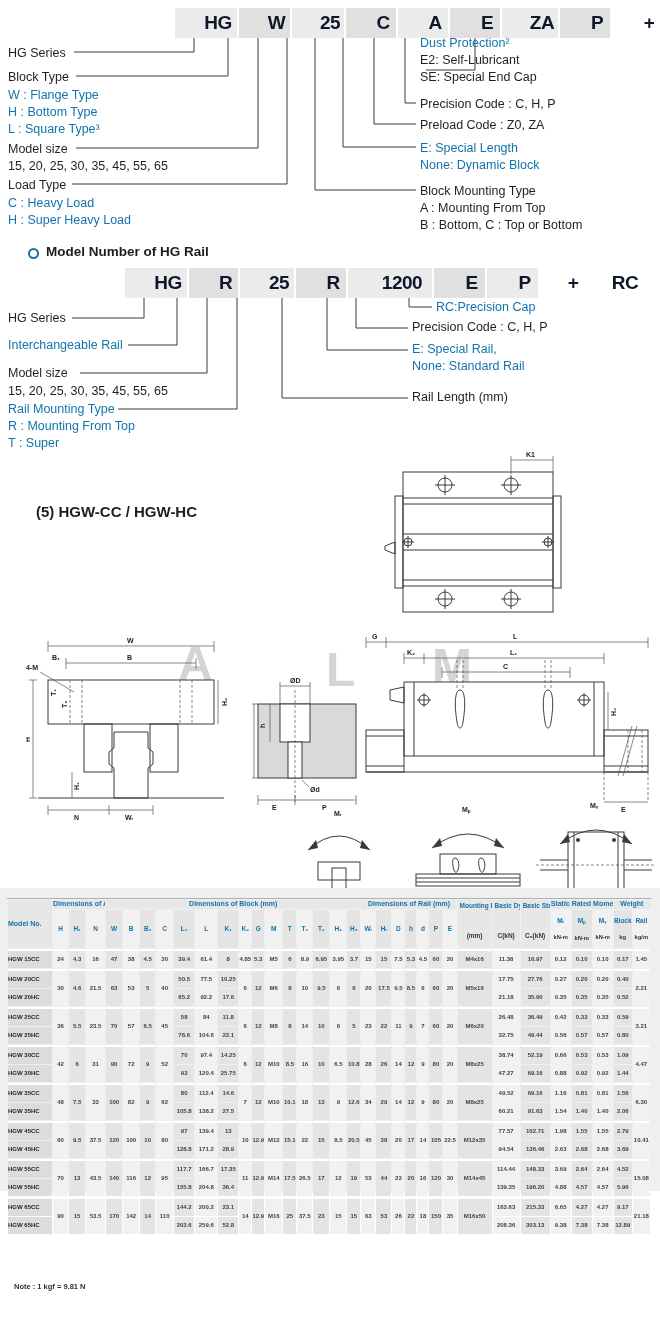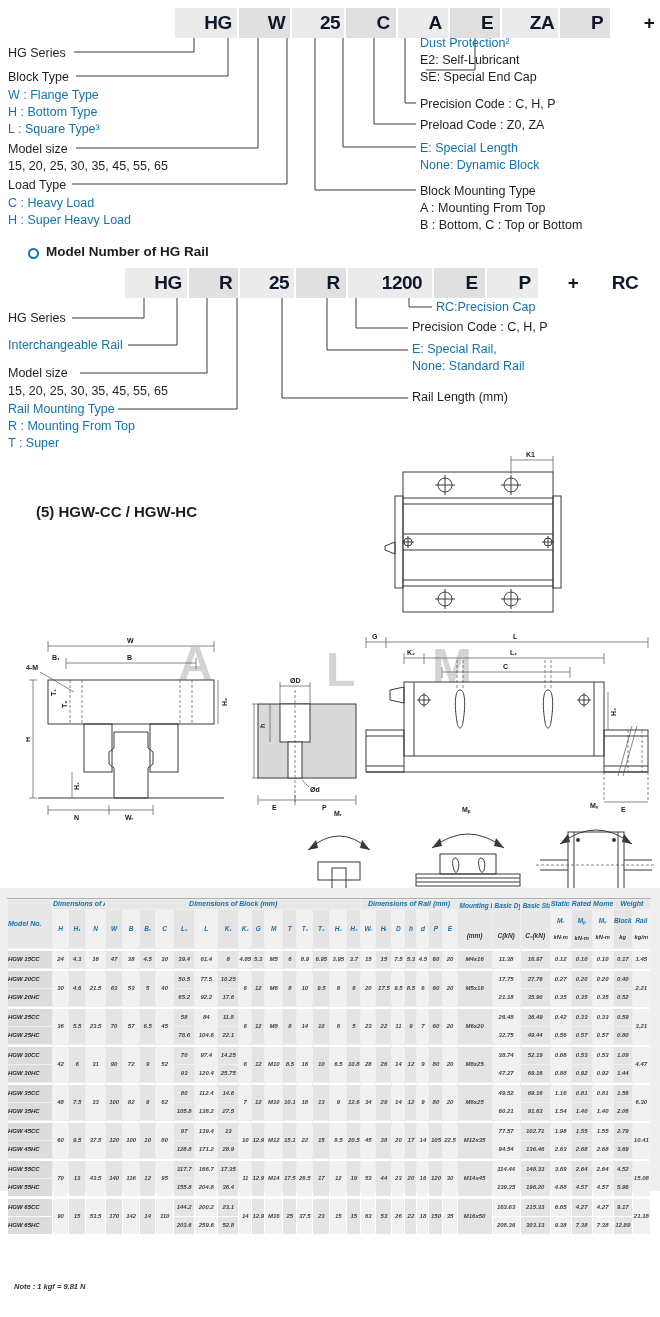--- a/index.html
+++ b/index.html
@@ -25,21 +25,21 @@
   .draw{position:absolute;}
   .draw line,.draw path,.draw rect,.draw circle,.draw polygon,.draw polyline{stroke:#3a3a3a;fill:none;stroke-width:1;}
   .draw .dim{stroke:#555;stroke-width:0.7;}
   .draw .dash{stroke-dasharray:3 2;stroke-width:0.7;stroke:#555;}
   .draw .fillg{fill:#d9d9d9;}
   .draw .fillw{fill:#ffffff;}
   .draw .ah{fill:#3a3a3a;stroke:none;}
   .draw text{font-family:"Liberation Sans",sans-serif;font-size:7px;font-weight:700;fill:#222;stroke:none;}
   .wm{position:absolute;font-size:48px;font-weight:700;color:#d4d4d4;z-index:0;}
   
-  .tablepanel{position:absolute;left:0;top:888px;width:660px;height:303px;background:#efefef;font-style:italic;}
+  .tablepanel{position:absolute;left:0;top:888px;width:660px;height:303px;background:#efefef;}
   #htable{position:absolute;left:7px;top:10px;border-collapse:separate;border-spacing:1px;
           table-layout:fixed;width:644px;border-top:1px solid #b0b0b0;}
   #htable th,#htable td{padding:0;margin:0;overflow:hidden;white-space:nowrap;}
   .gh{background:#e7e7e7;color:#1373ad;font-weight:700;font-size:7px;line-height:1.25;
       text-align:center;vertical-align:middle;padding:2px 1px;}
   .gh.model-h{font-size:7px;text-align:left;padding-left:3px;}
   .gh.stack{vertical-align:top;}
   .ghl{color:#1373ad;font-weight:700;font-size:6.5px;line-height:1.25;text-align:left;padding:2px 1px 0 2px;}
   .ghu{color:#333;font-weight:700;font-size:6.5px;text-align:center;position:relative;top:22px;}
   .sh{color:#1373ad;font-weight:700;font-size:6.5px;text-align:center;height:38px;vertical-align:middle;}

